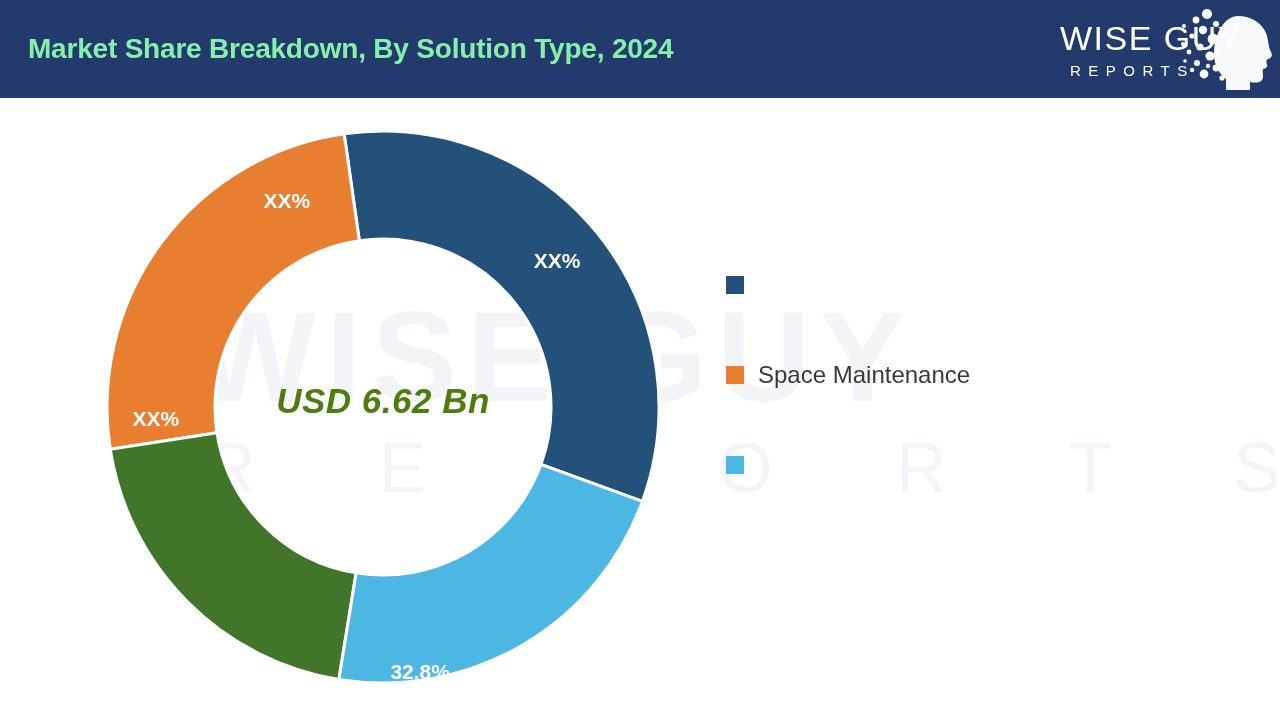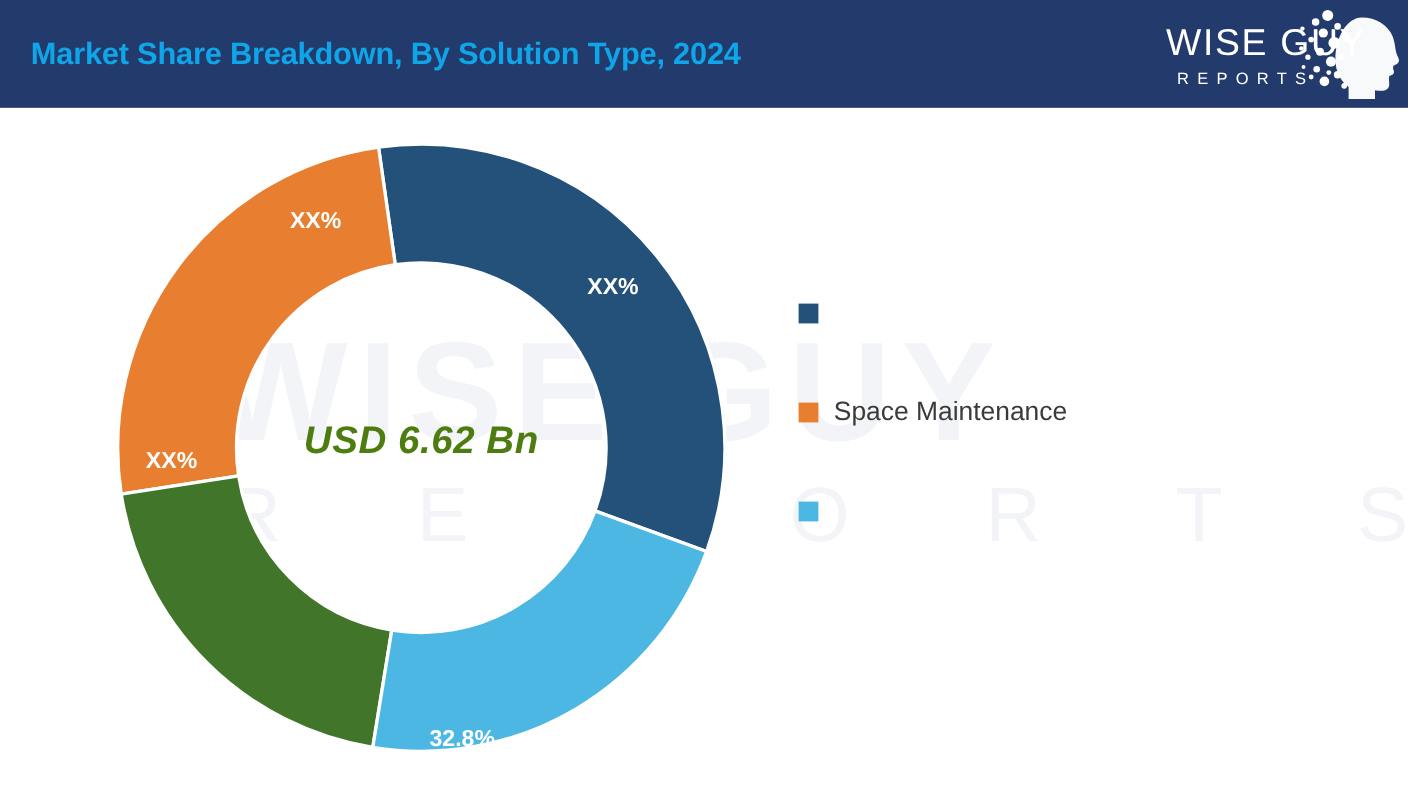--- a/index.html
+++ b/index.html
@@ -24,21 +24,21 @@
     left: 0; top: 0;
     width: 1280px; height: 98px;
     background: #233a6c;
     z-index: 20;
   }
   .header-title {
     position: absolute;
     left: 28px; top: 33px;
     font-size: 28px;
     font-weight: bold;
-    color: #0ea5e9;
+    color: #86efac;
     letter-spacing: -0.2px;
     white-space: nowrap;
   }
 
   
   .logo-wrap {
     position: absolute;
     right: 8px; top: 6px;
     width: 216px; height: 86px;
   }

